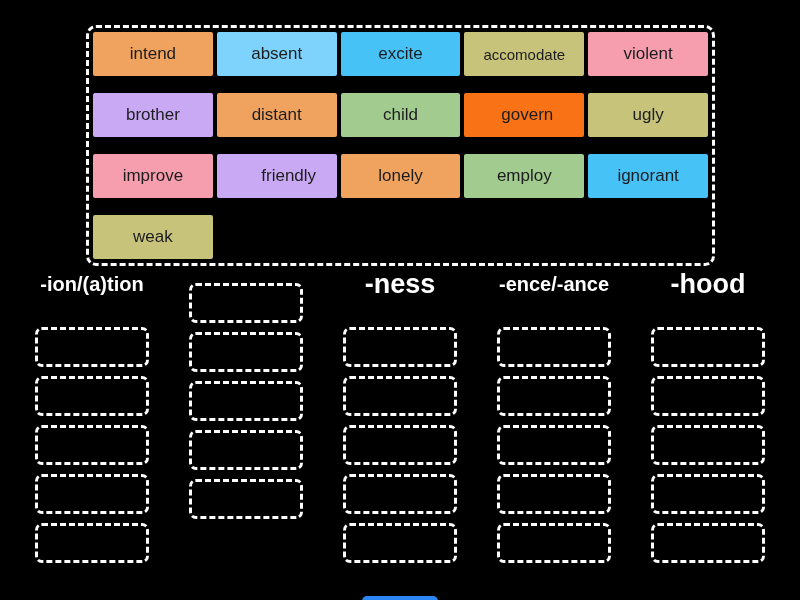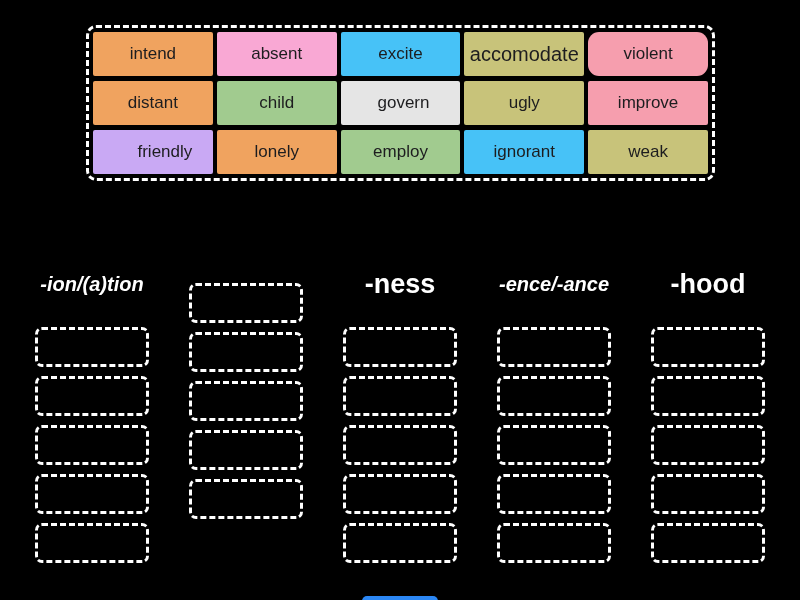--- a/index.html
+++ b/index.html
@@ -20,36 +20,36 @@
     position: absolute;
     left: 86px;
     top: 25px;
     width: 629px;
     box-sizing: border-box;
     border: 3px dashed #ffffff;
     border-radius: 10px;
     padding: 4px;
     display: grid;
     grid-template-columns: repeat(5, 1fr);
-    gap: 5px 4px;
+    gap: 17px 4px;
     background: #000000;
   }
   .tile {
     height: 44px;
     display: flex;
     align-items: center;
     justify-content: center;
     font-size: 17px;
     color: #1d1d1f;
     border-radius: 2px;
     cursor: grab;
     white-space: nowrap;
     overflow: hidden;
   }
-  .tile.long { font-size: 20px; }
+  .tile.long { font-size: 15px; }
 
   
   .columns {
     position: absolute;
     left: 15px;
     top: 262px;
     width: 770px;
     display: grid;
     grid-template-columns: repeat(5, 154px);
   }
@@ -61,21 +61,21 @@
   .cat-label {
     height: 44px;
     display: flex;
     align-items: center;
     justify-content: center;
     color: #ffffff;
     font-weight: bold;
     white-space: nowrap;
   }
   .cat-label[data-size="large"] { font-size: 27px; }
-  .cat-label[data-size="small"] { font-size: 20px; font-style: italic; }
+  .cat-label[data-size="small"] { font-size: 20px; }
   .slots {
     margin-top: 21px;
     display: flex;
     flex-direction: column;
   }
   .slot {
     width: 114px;
     height: 40px;
     box-sizing: border-box;
     border: 3px dashed #ffffff;
@@ -92,27 +92,28 @@
     width: 76px;
     height: 10px;
     border-radius: 6px;
   }
 </style>
 </head>
 <body>
 
 <div class="bank">
   <div class="tile" style="background: rgb(240, 163, 95);">intend</div>
-  <div class="tile" style="background: #f9a8d4;">absent</div>
+  <div class="tile" style="background: #7dd3fc;">absent</div>
   <div class="tile" style="background: rgb(71, 194, 247);">excite</div>
   <div class="tile long" style="background: rgb(200, 195, 122);">accomodate</div>
-  <div class="tile" style="background: rgb(246, 158, 174); border-radius: 11px;">violent</div>
+  <div class="tile" style="background: rgb(246, 158, 174);">violent</div>
+  <div class="tile" style="background: rgb(201, 169, 244);">brother</div>
   <div class="tile" style="background: rgb(240, 163, 95);">distant</div>
   <div class="tile" style="background: rgb(161, 203, 143);">child</div>
-  <div class="tile" style="background: #e5e5e5; padding-left: 6px;">govern</div>
+  <div class="tile" style="background: #f97316; padding-left: 6px;">govern</div>
   <div class="tile" style="background: rgb(200, 195, 122);">ugly</div>
   <div class="tile" style="background: rgb(246, 158, 174);">improve</div>
   <div class="tile" style="background: rgb(201, 169, 244); padding-left: 24px;">friendly</div>
   <div class="tile" style="background: rgb(240, 163, 95);">lonely</div>
   <div class="tile" style="background: rgb(161, 203, 143);">employ</div>
   <div class="tile" style="background: rgb(71, 194, 247);">ignorant</div>
   <div class="tile" style="background: rgb(200, 195, 122);">weak</div>
 </div>
 
 <div class="columns">

